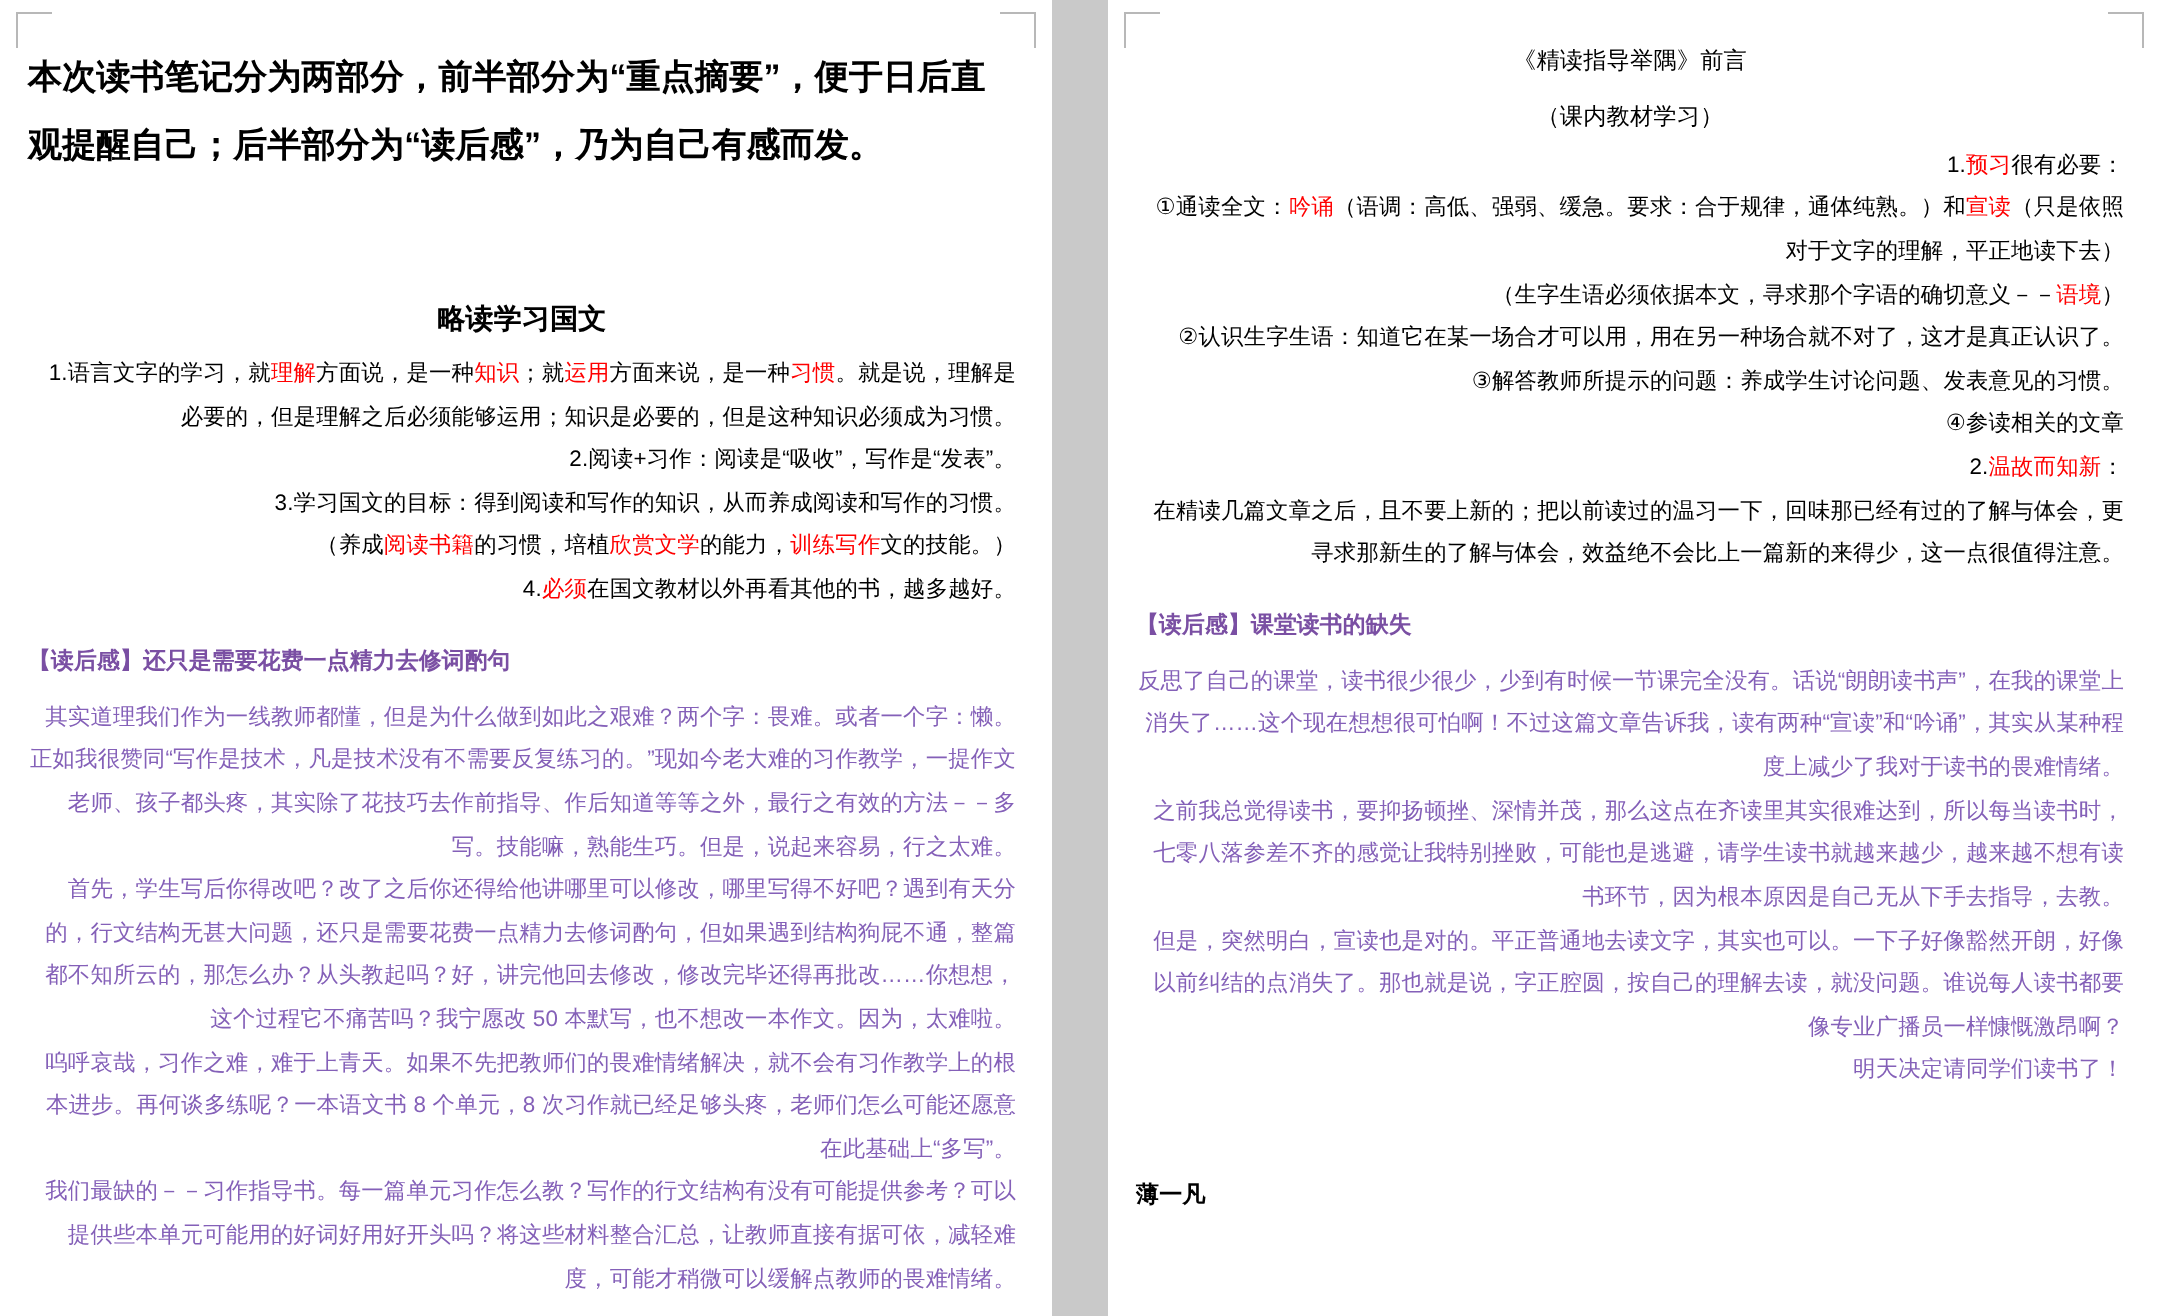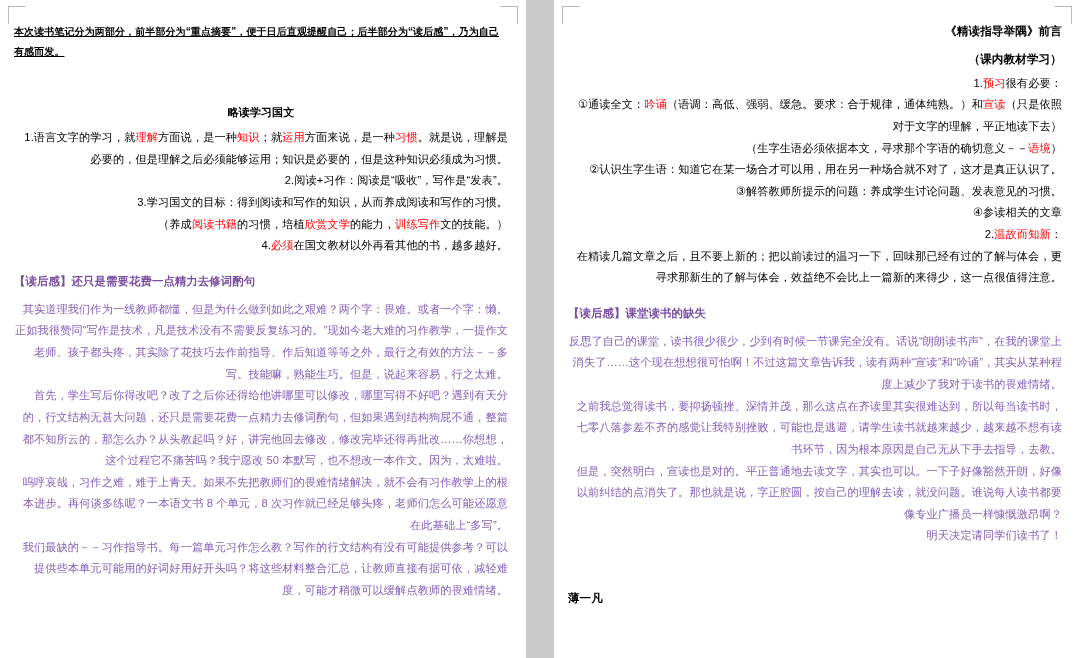--- a/index.html
+++ b/index.html
@@ -40,35 +40,34 @@
 
   .doc{
     font-size:11.2px;
     line-height:1.93;
     color:#000000;
     letter-spacing:0.1px;
   }
   .intro{
     font-weight:bold;
     color:#000;
-    font-size:10px;
+    font-size:17px;
     line-height:2.0;
     margin:8px 0 0 0;
-    text-decoration:underline;
   }
   .h-center{
     text-align:center;
     font-weight:bold;
-    font-size:11px;
-    margin:20px 0 4px 0;
+    font-size:14px;
+    margin:36px 0 4px 0;
     color:#000;
   }
   .h-title-r{
-    text-align:right;
-    font-weight:bold;
+    text-align:center;
+    font-weight:normal;
     font-size:11.6px;
     margin:6px 0 2px 0;
     color:#000;
   }
   p.line{margin:0;padding:0;text-align:right;}
   .gap{height:13px;}
   .gap-sm{height:7px;}
   .gap-lg{height:20px;}
 
   .hd-purple{

